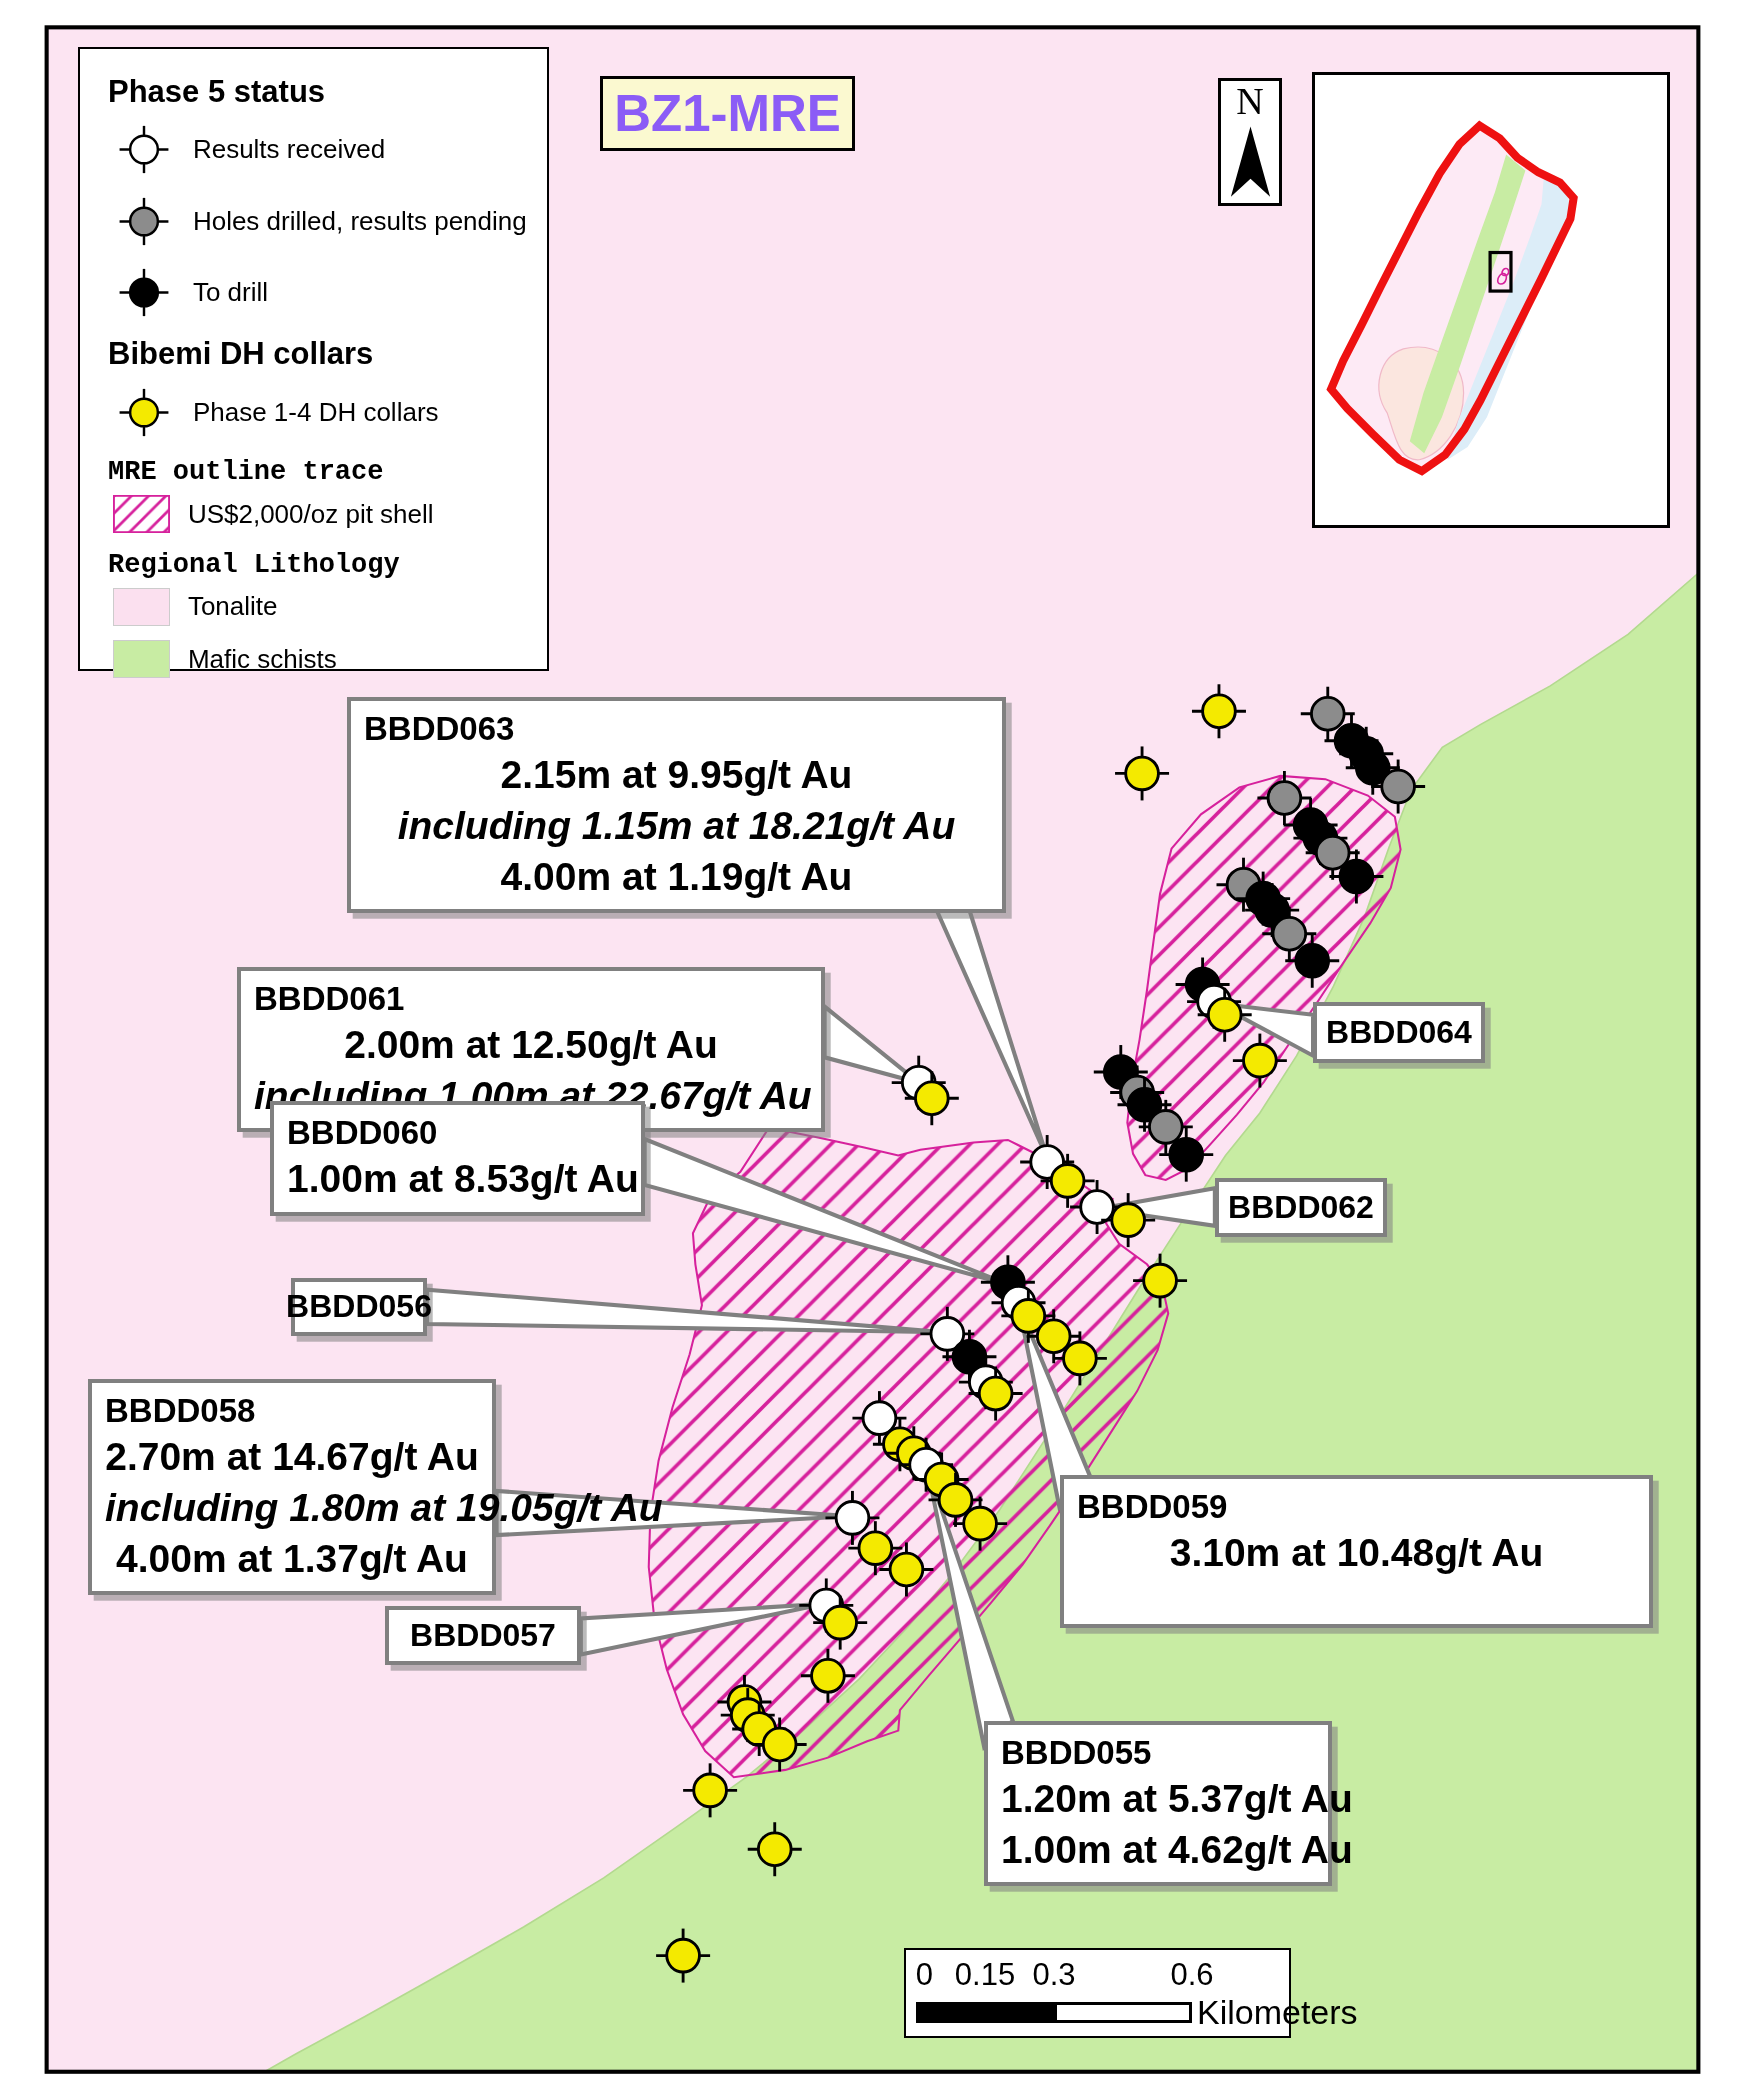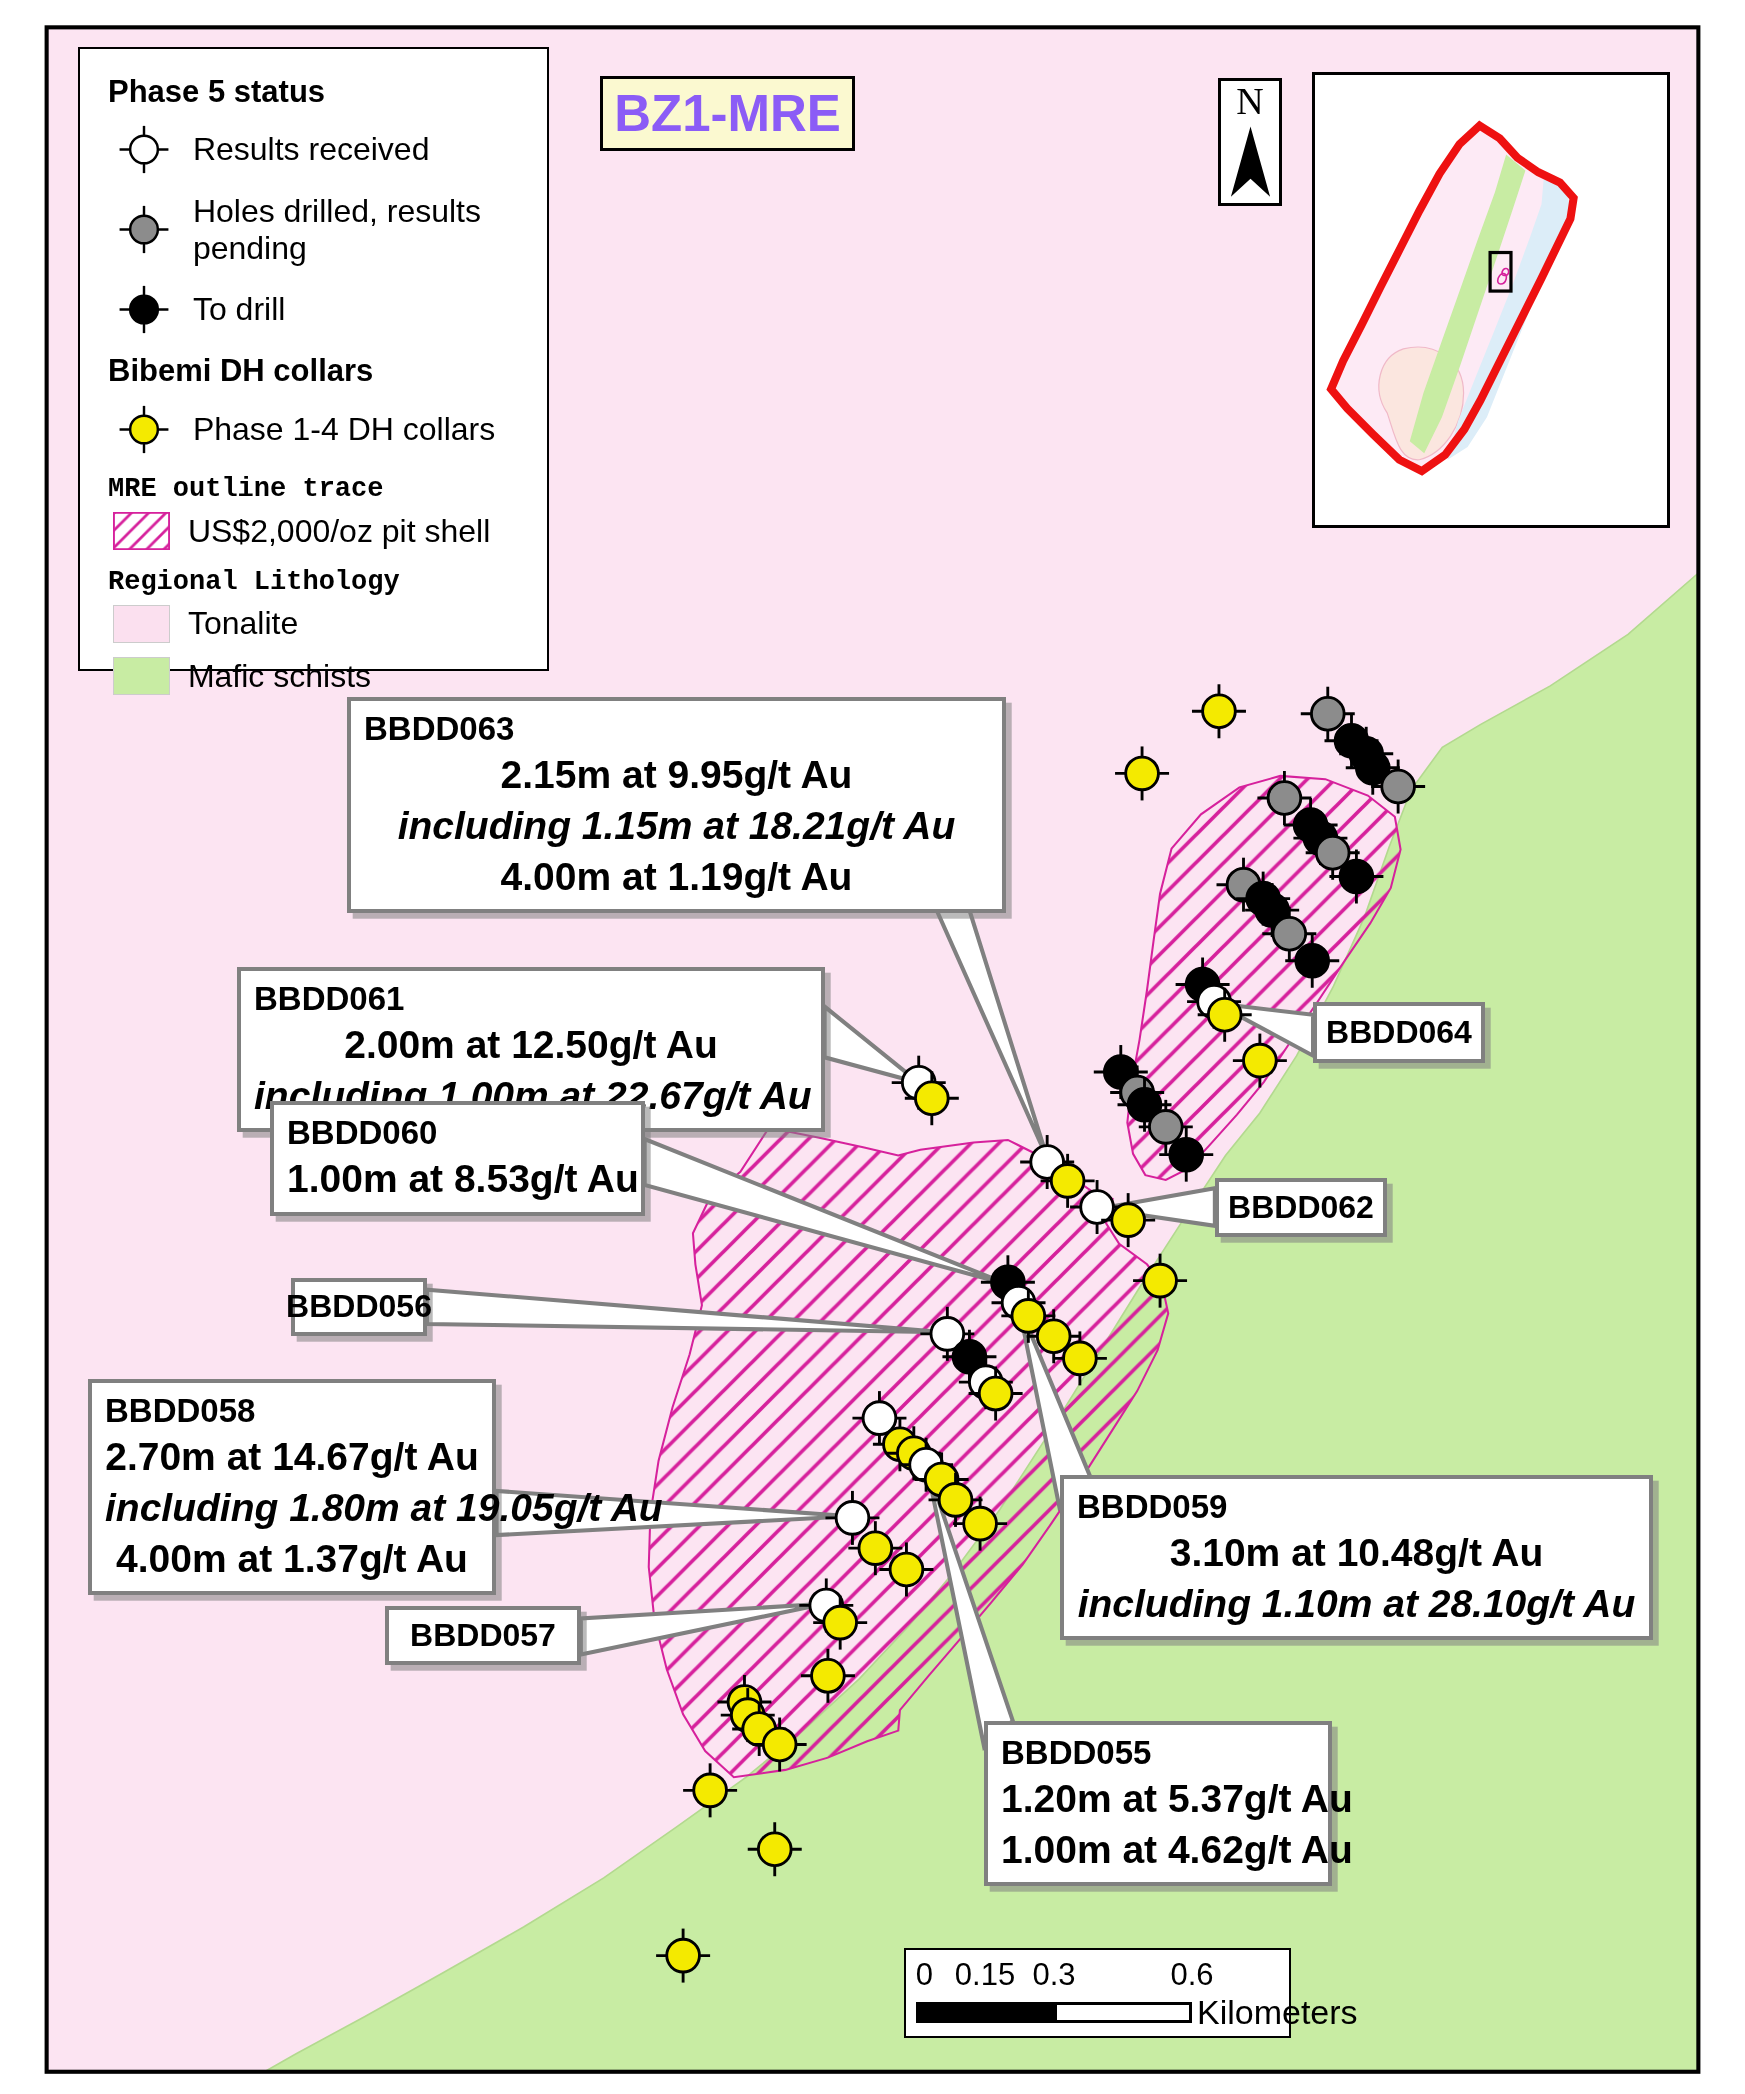--- a/index.html
+++ b/index.html
@@ -11,21 +11,21 @@
   .sym-circle{stroke:#000000;stroke-width:3.5;}
 
   
   .legend{position:absolute;left:78px;top:47px;width:471px;height:624px;
           background:#ffffff;border:2.5px solid #000000;box-sizing:border-box;
           padding:18px 0 0 28px;}
   .lg-h1{font-size:31px;font-weight:bold;color:#000;margin:6.5px 0 11.5px 0;}
   .lg-h2{font-size:27px;font-weight:bold;color:#000;margin:16.4px 0 8.2px 0;font-family:Liberation Mono, monospace;}
   .lg-row{display:flex;align-items:center;margin:4.9px 0 14.7px 4.9px;}
   .lg-row .ic{width:62px;flex:0 0 62px;}
-  .lg-label{font-size:32px;color:#000;margin-left:18px;}
+  .lg-label{font-size:26px;color:#000;margin-left:18px;}
   .lg-swatch{width:57px;height:38px;flex:0 0 57px;border:0.8px solid #cccccc;box-sizing:border-box;}
   .lg-swatch.hatched{border:0.8px solid #d6219c;}
 
   
   .map-title{position:absolute;left:600px;top:76px;width:255px;height:75px;
              background:#fbf9d0;border:3.3px solid #000;box-sizing:border-box;
              display:flex;align-items:center;justify-content:center;
              font-size:51px;font-weight:bold;color:#8b5cf6;}
 
   
@@ -436,21 +436,20 @@
       <div class="c-id">BBDD057</div>
     </div>
     <div class="callout" style="left: 984px; top: 1721px; width: 348px; min-height: 151px;">
       <div class="c-id">BBDD055</div>
       <div class="c-line">1.20m at 5.37g/t Au</div>
       <div class="c-line">1.00m at 4.62g/t Au</div>
     </div>
     <div class="callout" style="left: 1060px; top: 1475px; width: 593px; min-height: 153px;">
       <div class="c-id">BBDD059</div>
       <div class="c-line">3.10m at 10.48g/t Au</div>
-      <div class="c-line it">including 1.10m at 28.10g/t Au</div>
     </div>
     <div class="callout small" style="left: 1215px; top: 1178px; width: 172px; min-height: 59px;">
       <div class="c-id">BBDD062</div>
     </div>
     <div class="callout small" style="left: 1313px; top: 1002px; width: 172px; min-height: 61px;">
       <div class="c-id">BBDD064</div>
     </div>
   </div>
 
 <div class="legend">

